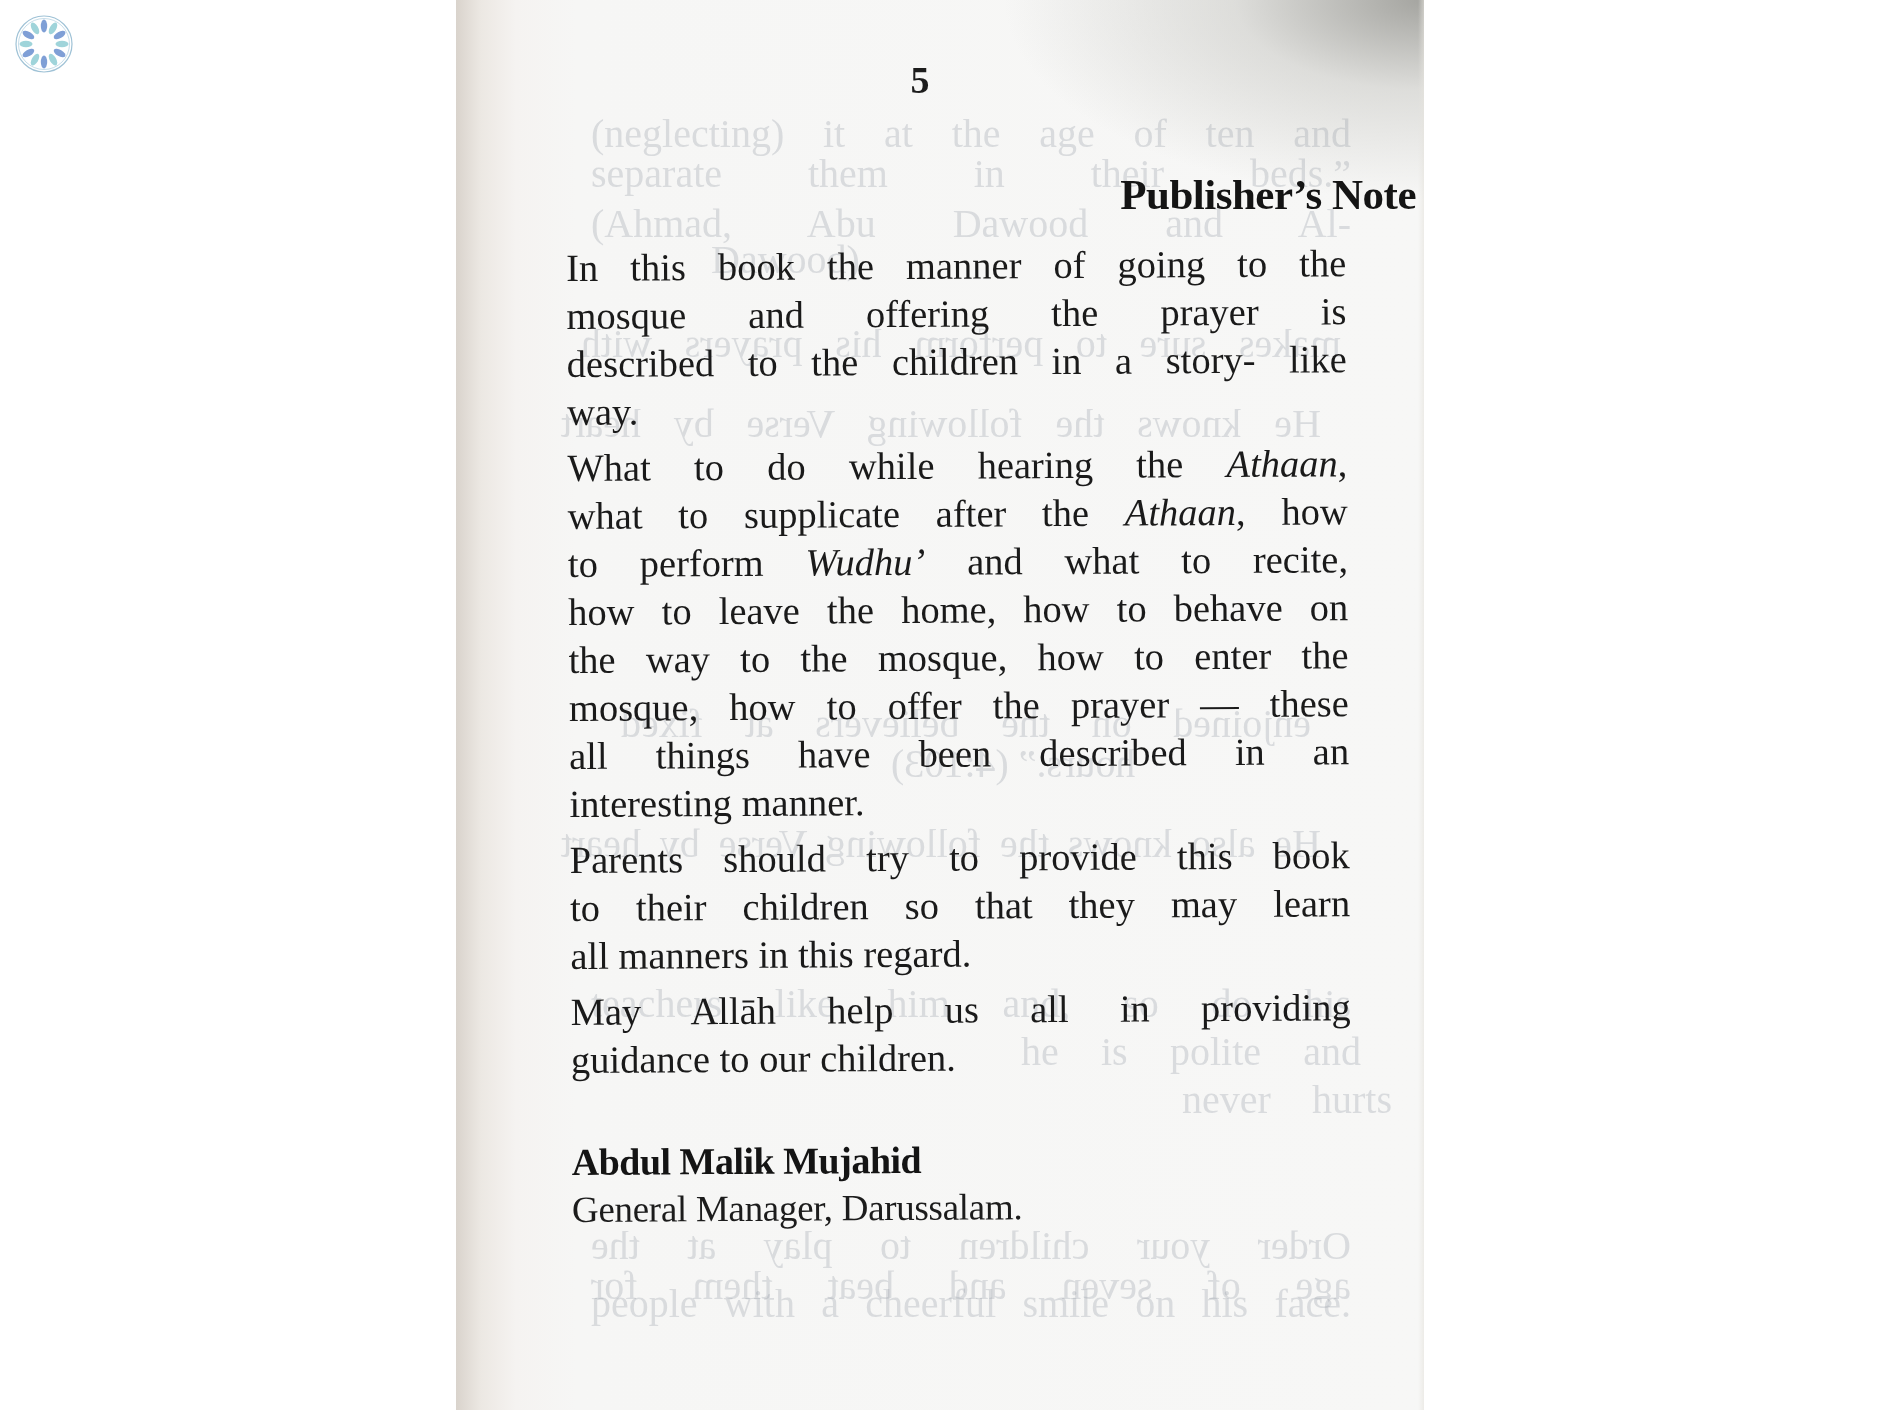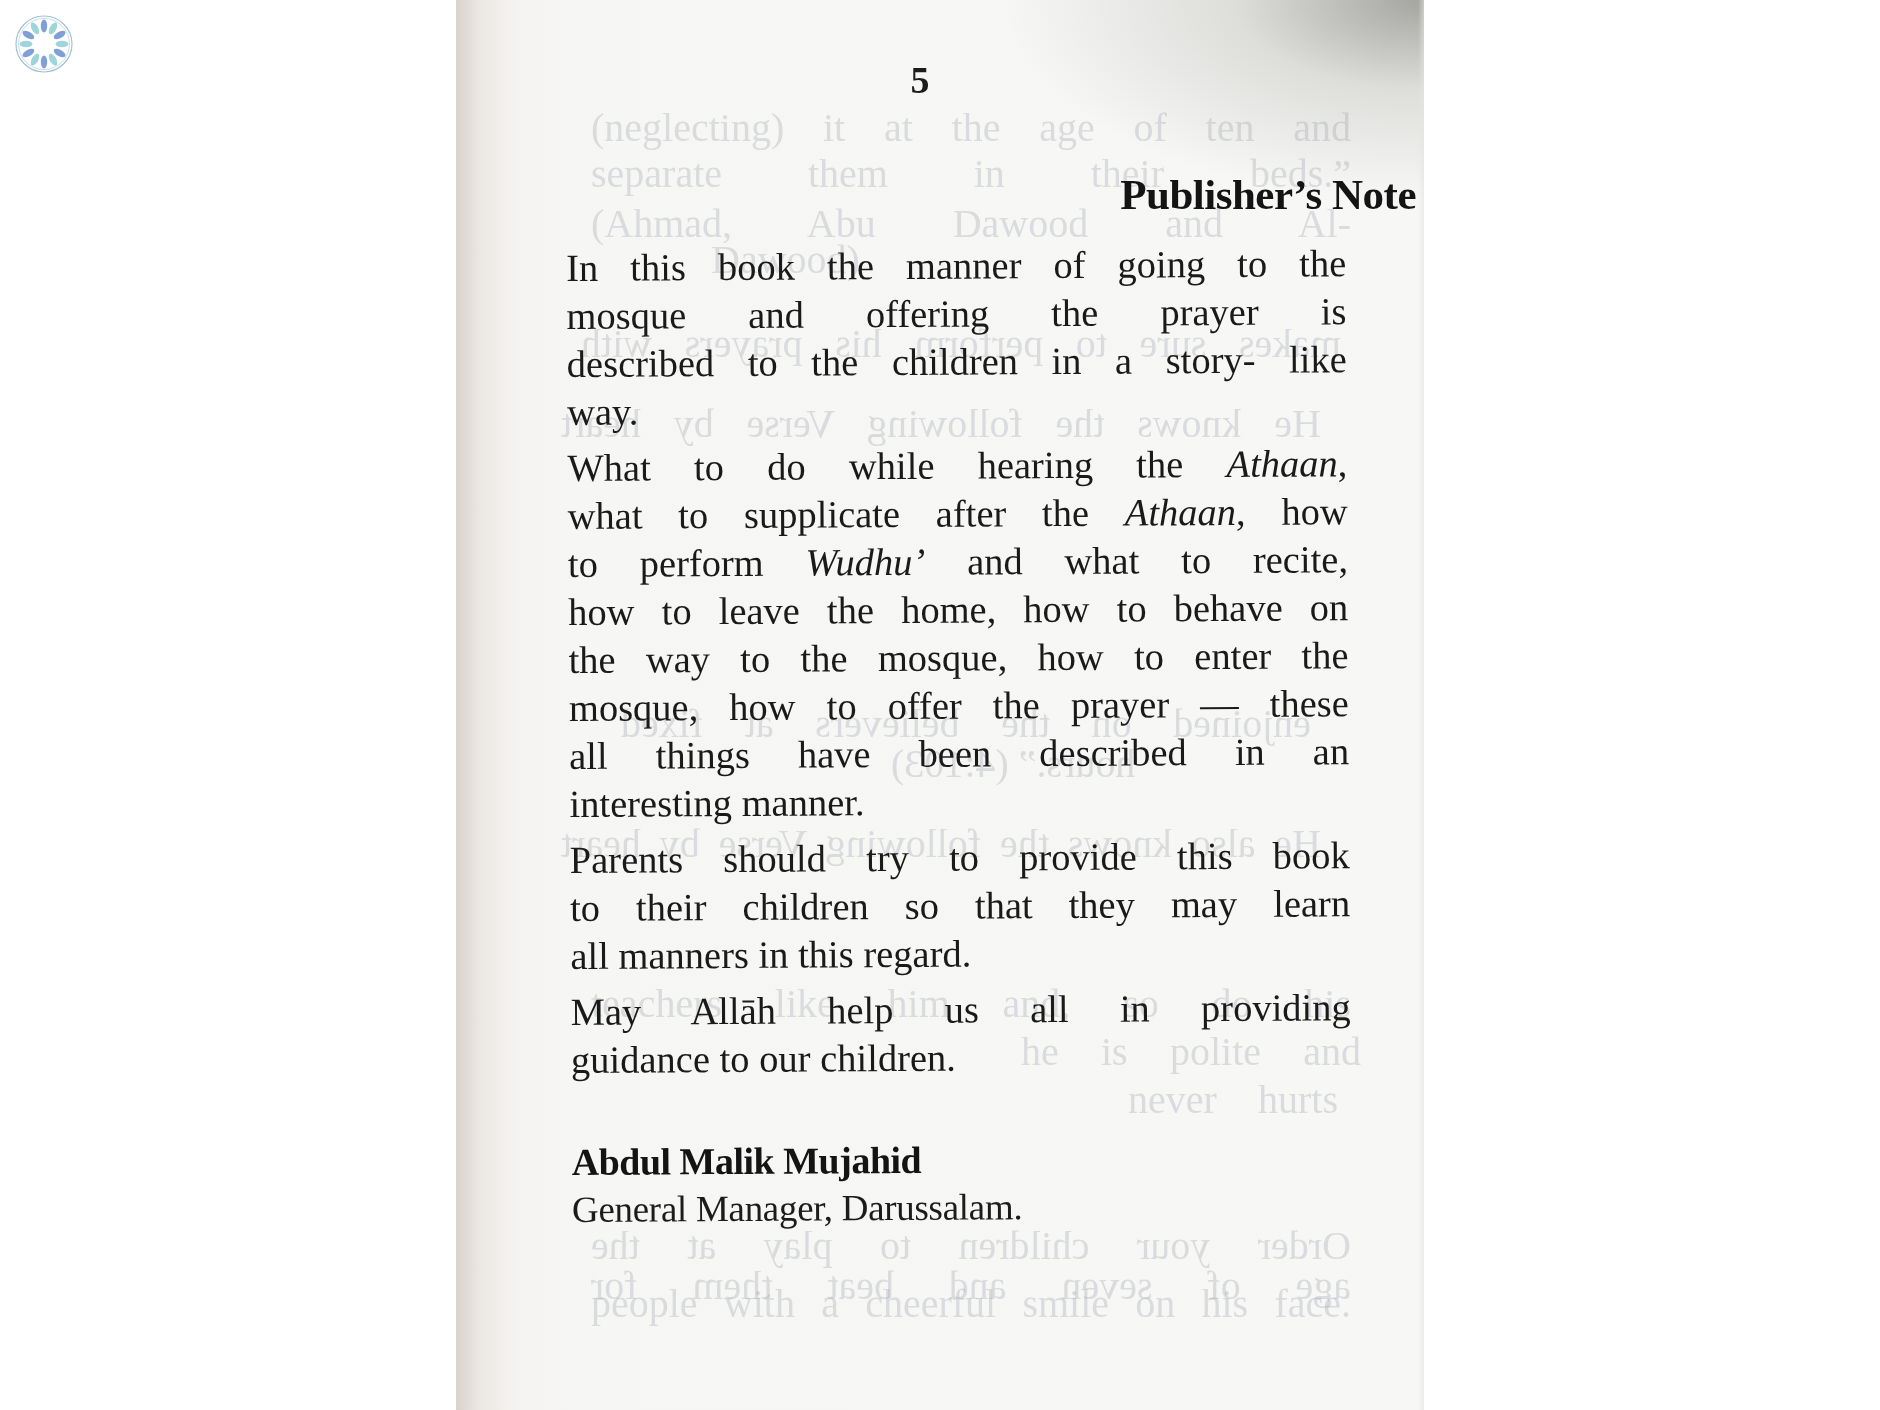--- a/index.html
+++ b/index.html
@@ -140,32 +140,32 @@
     <ellipse cx="31" cy="13" rx="3.2" ry="6.5" fill="#9fd4da" transform="rotate(270 31 31)"></ellipse>
     <ellipse cx="31" cy="13" rx="3.2" ry="6.5" fill="#7f9fd6" transform="rotate(300 31 31)"></ellipse>
     <ellipse cx="31" cy="13" rx="3.2" ry="6.5" fill="#9fd4da" transform="rotate(330 31 31)"></ellipse>
   </g>
   <circle cx="31" cy="31" r="5" fill="#ffffff"></circle>
 </svg>
 
 <div class="page">
 
   <div class="bleed">
-    <div class="bl" style="top:104px;font-family:Liberation Serif, serif;">(neglecting) it at the age of ten and</div>
+    <div class="bl" style="top:110px;font-family:Liberation Serif, serif;">(neglecting) it at the age of ten and</div>
     <div class="bl" style="top:150px;">separate them in their beds.”</div>
     <div class="bl" style="top:200px;">(Ahmad, Abu Dawood and Al-</div>
     <div class="bl" style="top:236px; width:auto; left:120px;">Dawood)</div>
     <div class="bl mirror" style="top:320px; left:-10px;">makes sure to perform his prayers with</div>
     <div class="bl mirror" style="top:400px; left:-30px;">He knows the following Verse by heart</div>
     <div class="bl mirror" style="top:700px; left:30px; width:690px;">enjoined on the believers at fixed</div>
     <div class="bl mirror" style="top:740px; left:300px; width:auto;">hours.” (4:103)</div>
     <div class="bl mirror" style="top:820px; left:-30px;">He also knows the following Verse by heart</div>
     <div class="bl" style="top:1028px; left:430px; width:340px;">he is polite and</div>
     <div class="bl" style="top:980px; left:0px;">teachers like him and, so do his</div>
-    <div class="bl" style="top:1076px; left:537px; width:210px;">never hurts</div>
+    <div class="bl" style="top:1076px; left:591px; width:210px;">never hurts</div>
     <div class="bl mirror" style="top:1222px; left:0px;">Order your children to play at the</div>
     <div class="bl mirror" style="top:1262px; left:0px;">age of seven and beat them for</div>
     <div class="bl" style="top:1280px; left:0px;">people with a cheerful smile on his face.</div>
   </div>
 
   <div class="page-number">5</div>
 
   <div class="title">Publisher’s Note</div>
 
   <div class="body-text">

